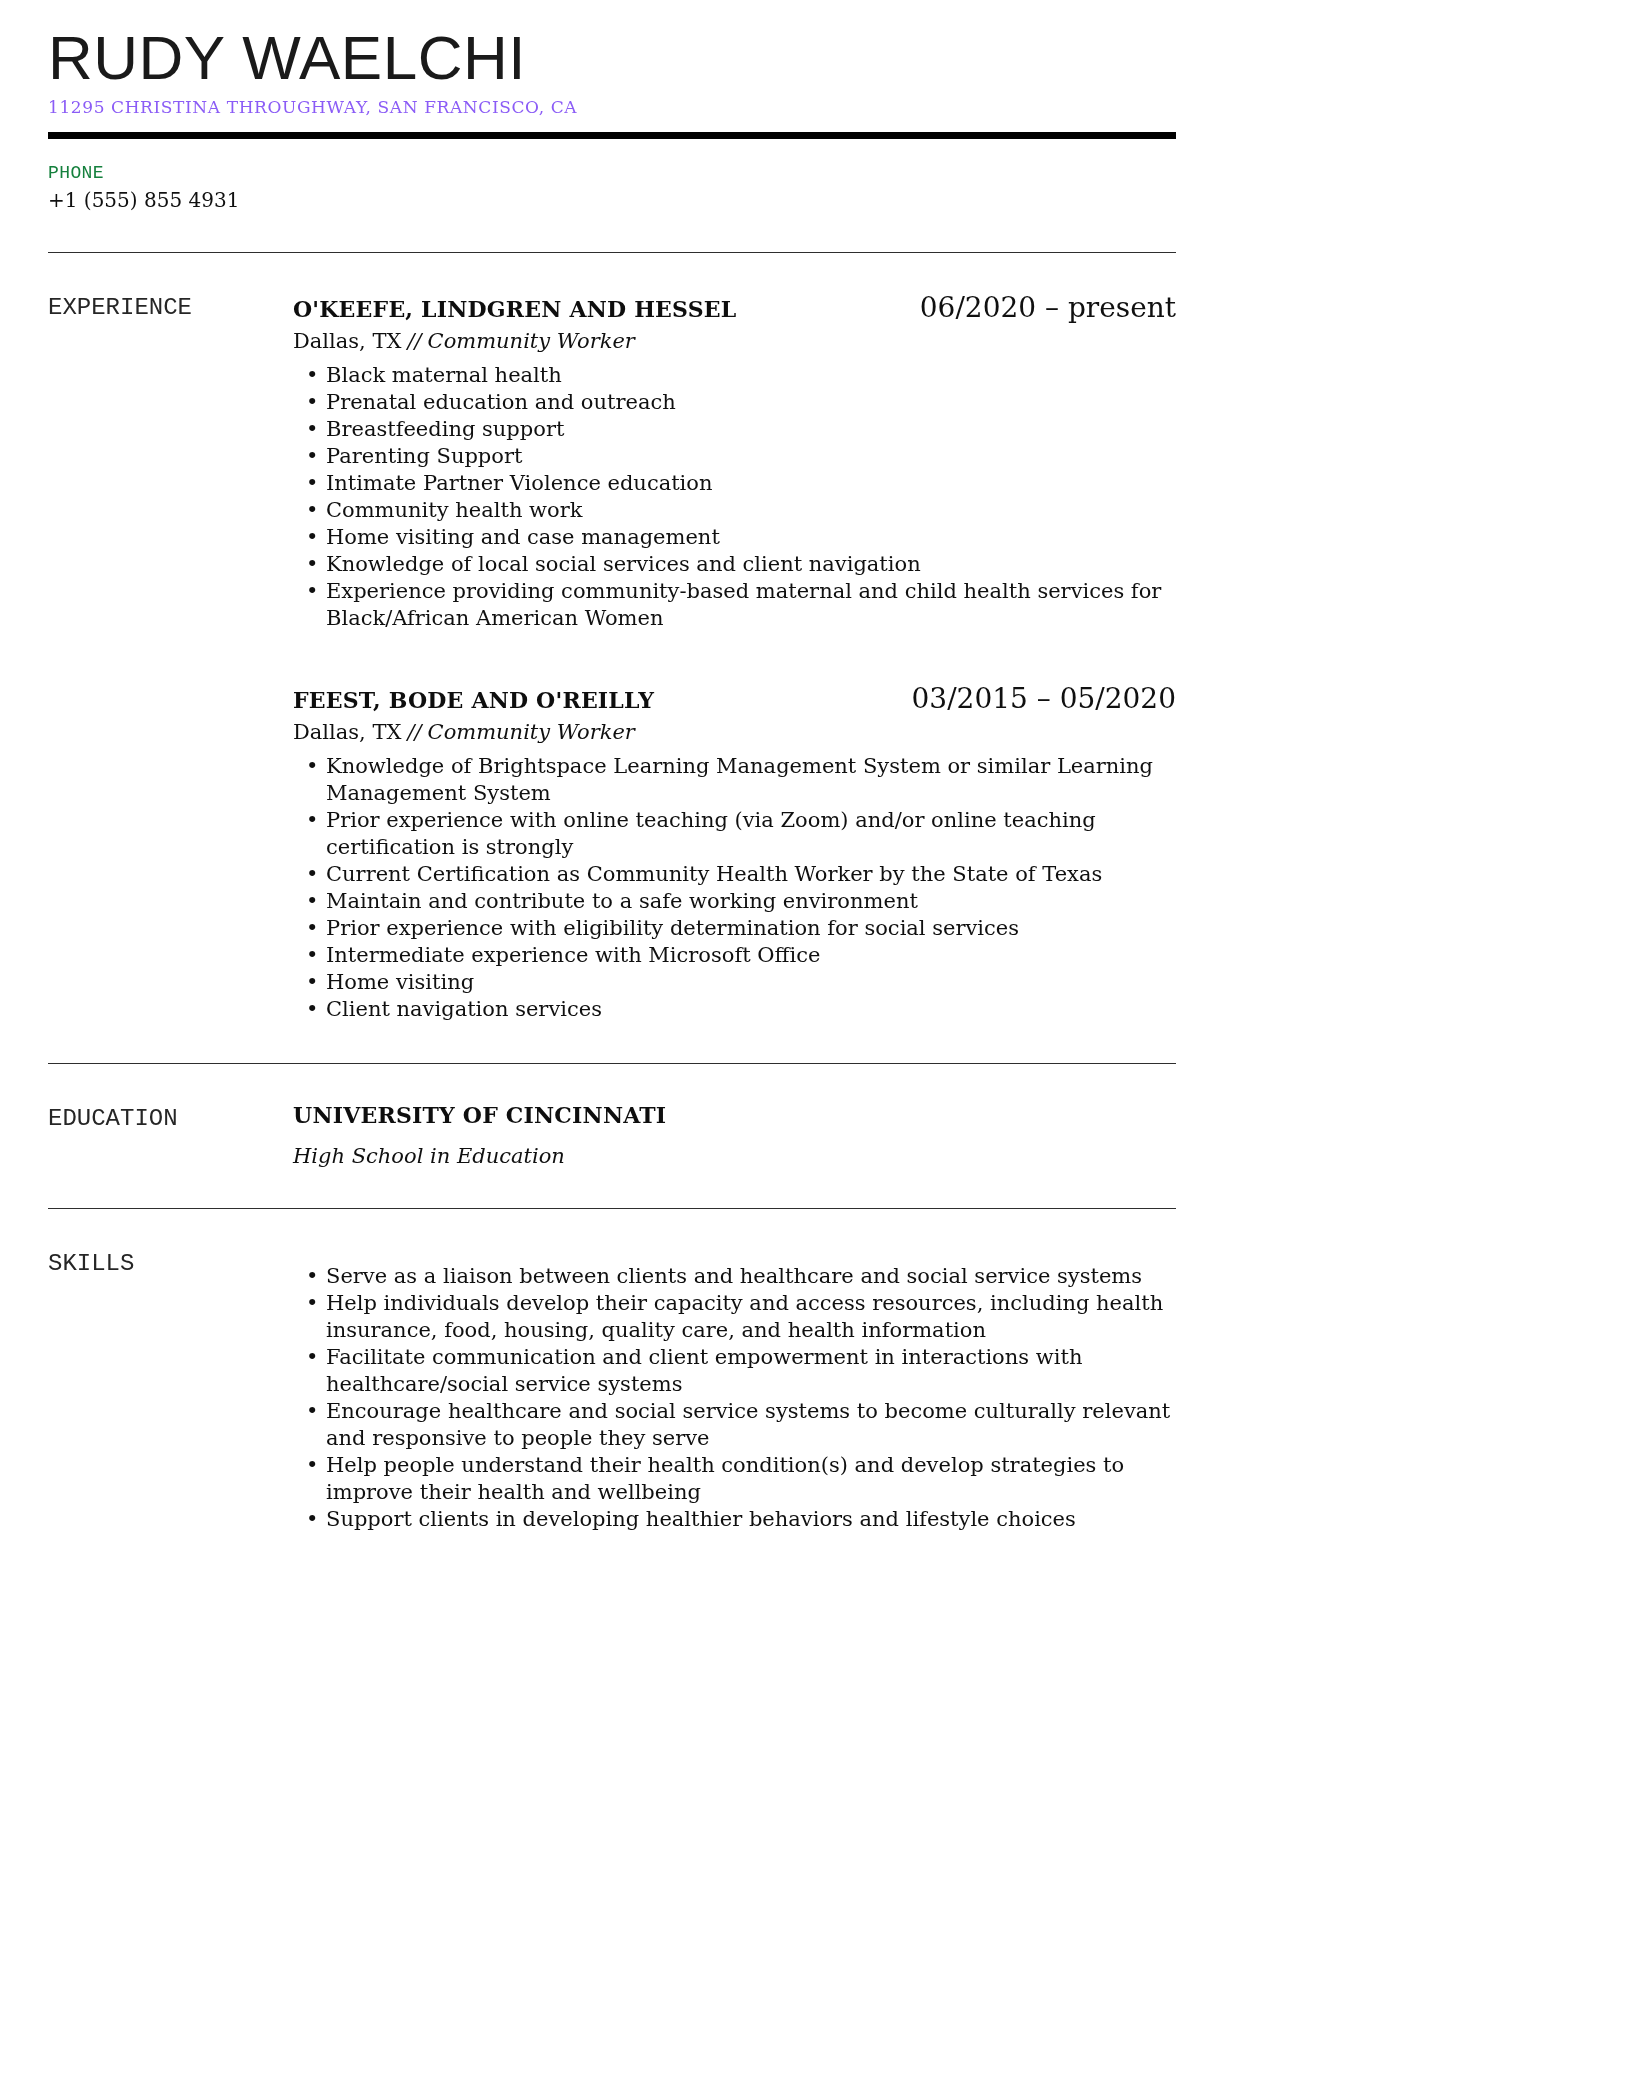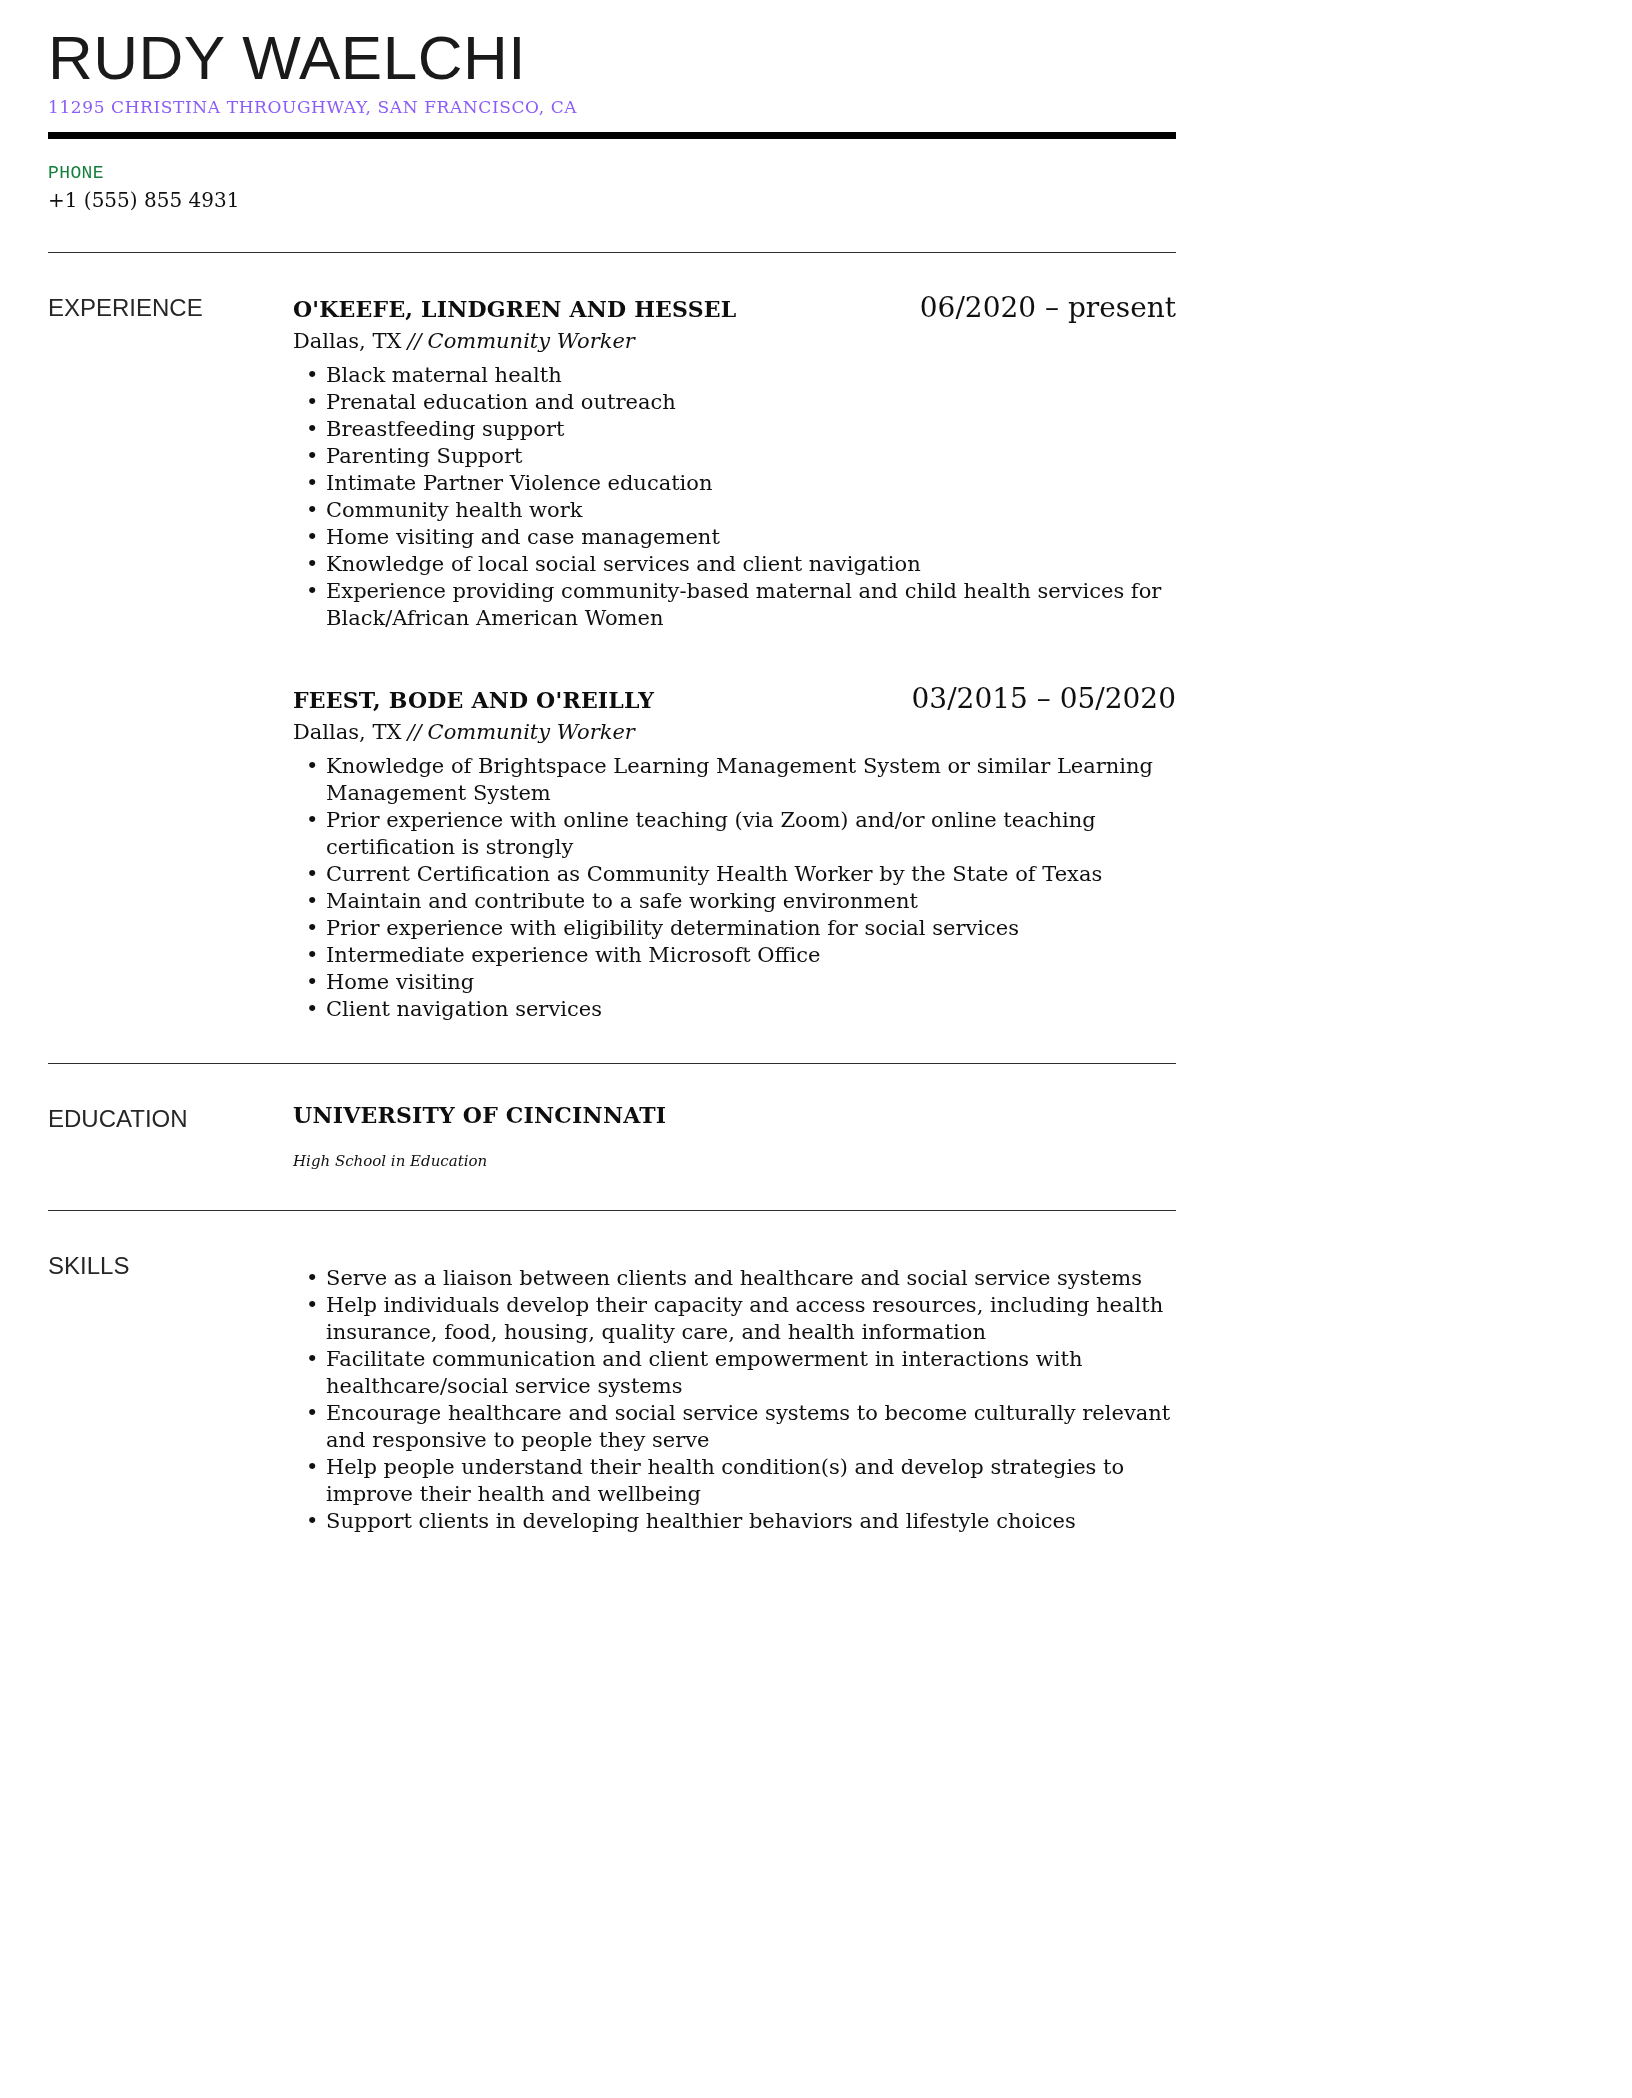--- a/index.html
+++ b/index.html
@@ -56,21 +56,21 @@
     margin-top: 40px;
     height: 1px;
     background: #2e2e2e;
   }
 
   
   .section { display: flex; padding-top: 38px; }
   .section-label {
     flex: none;
     width: 245px;
-    font-family: Liberation Sans, sans-serif;
+    font-family: Liberation Mono, monospace;
     font-size: 24px;
     color: #262626;
     line-height: 1.25;
     padding-top: 2px;
   }
   .section-body { width: 883px; }
 
   .job + .job { margin-top: 50px; }
   .job-header {
     display: flex;
@@ -98,22 +98,22 @@
     color: #101010;
   }
   ul.bullets li::before {
     content: "\2022";
     position: absolute;
     left: 13px;
     top: 0;
   }
 
   .degree {
-    margin-top: 24px;
-    font-size: 15px;
+    margin-top: 16px;
+    font-size: 21px;
     font-style: italic;
   }
 </style>
 </head>
 <body>
 
 <div class="page">
   <div class="content">
 
     <header>

